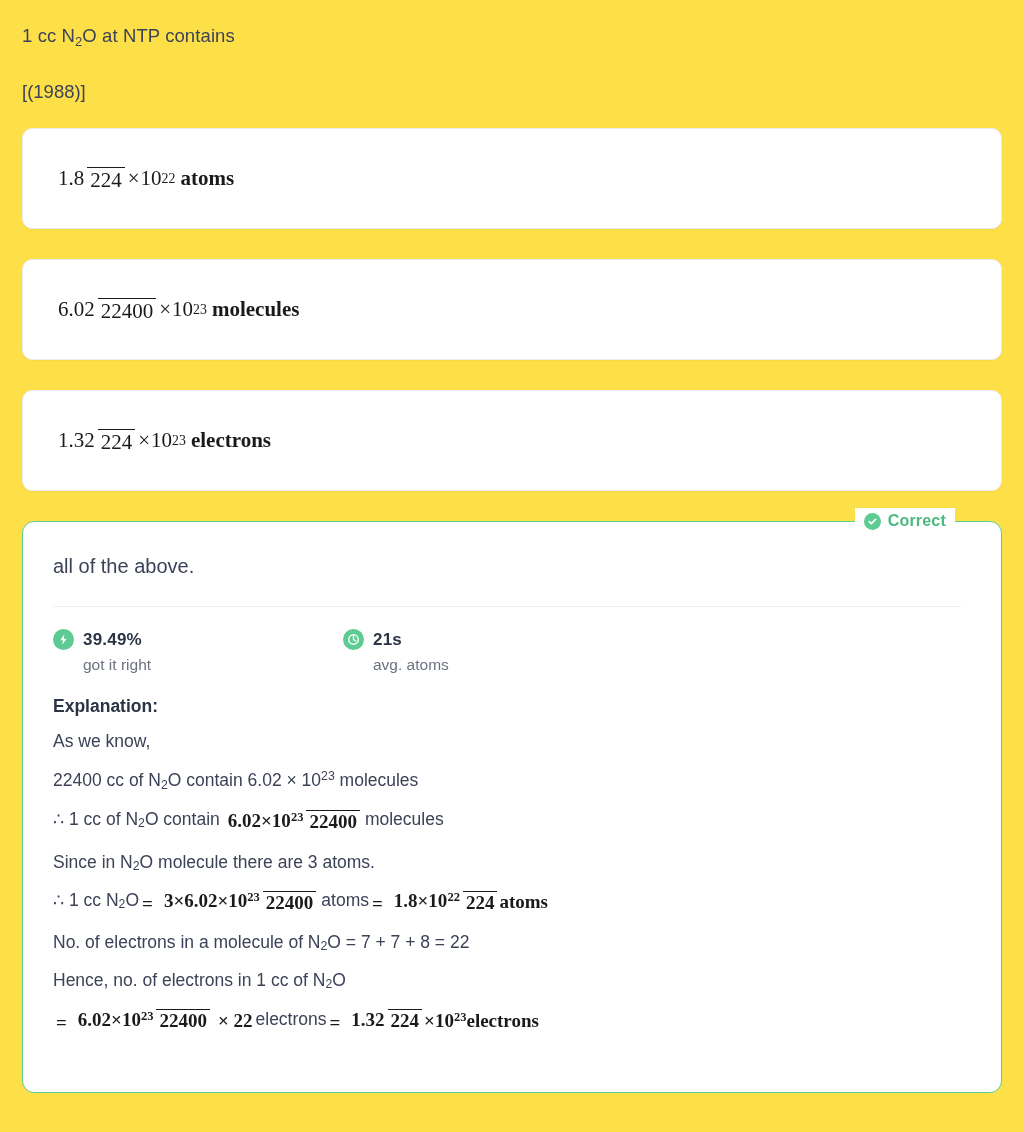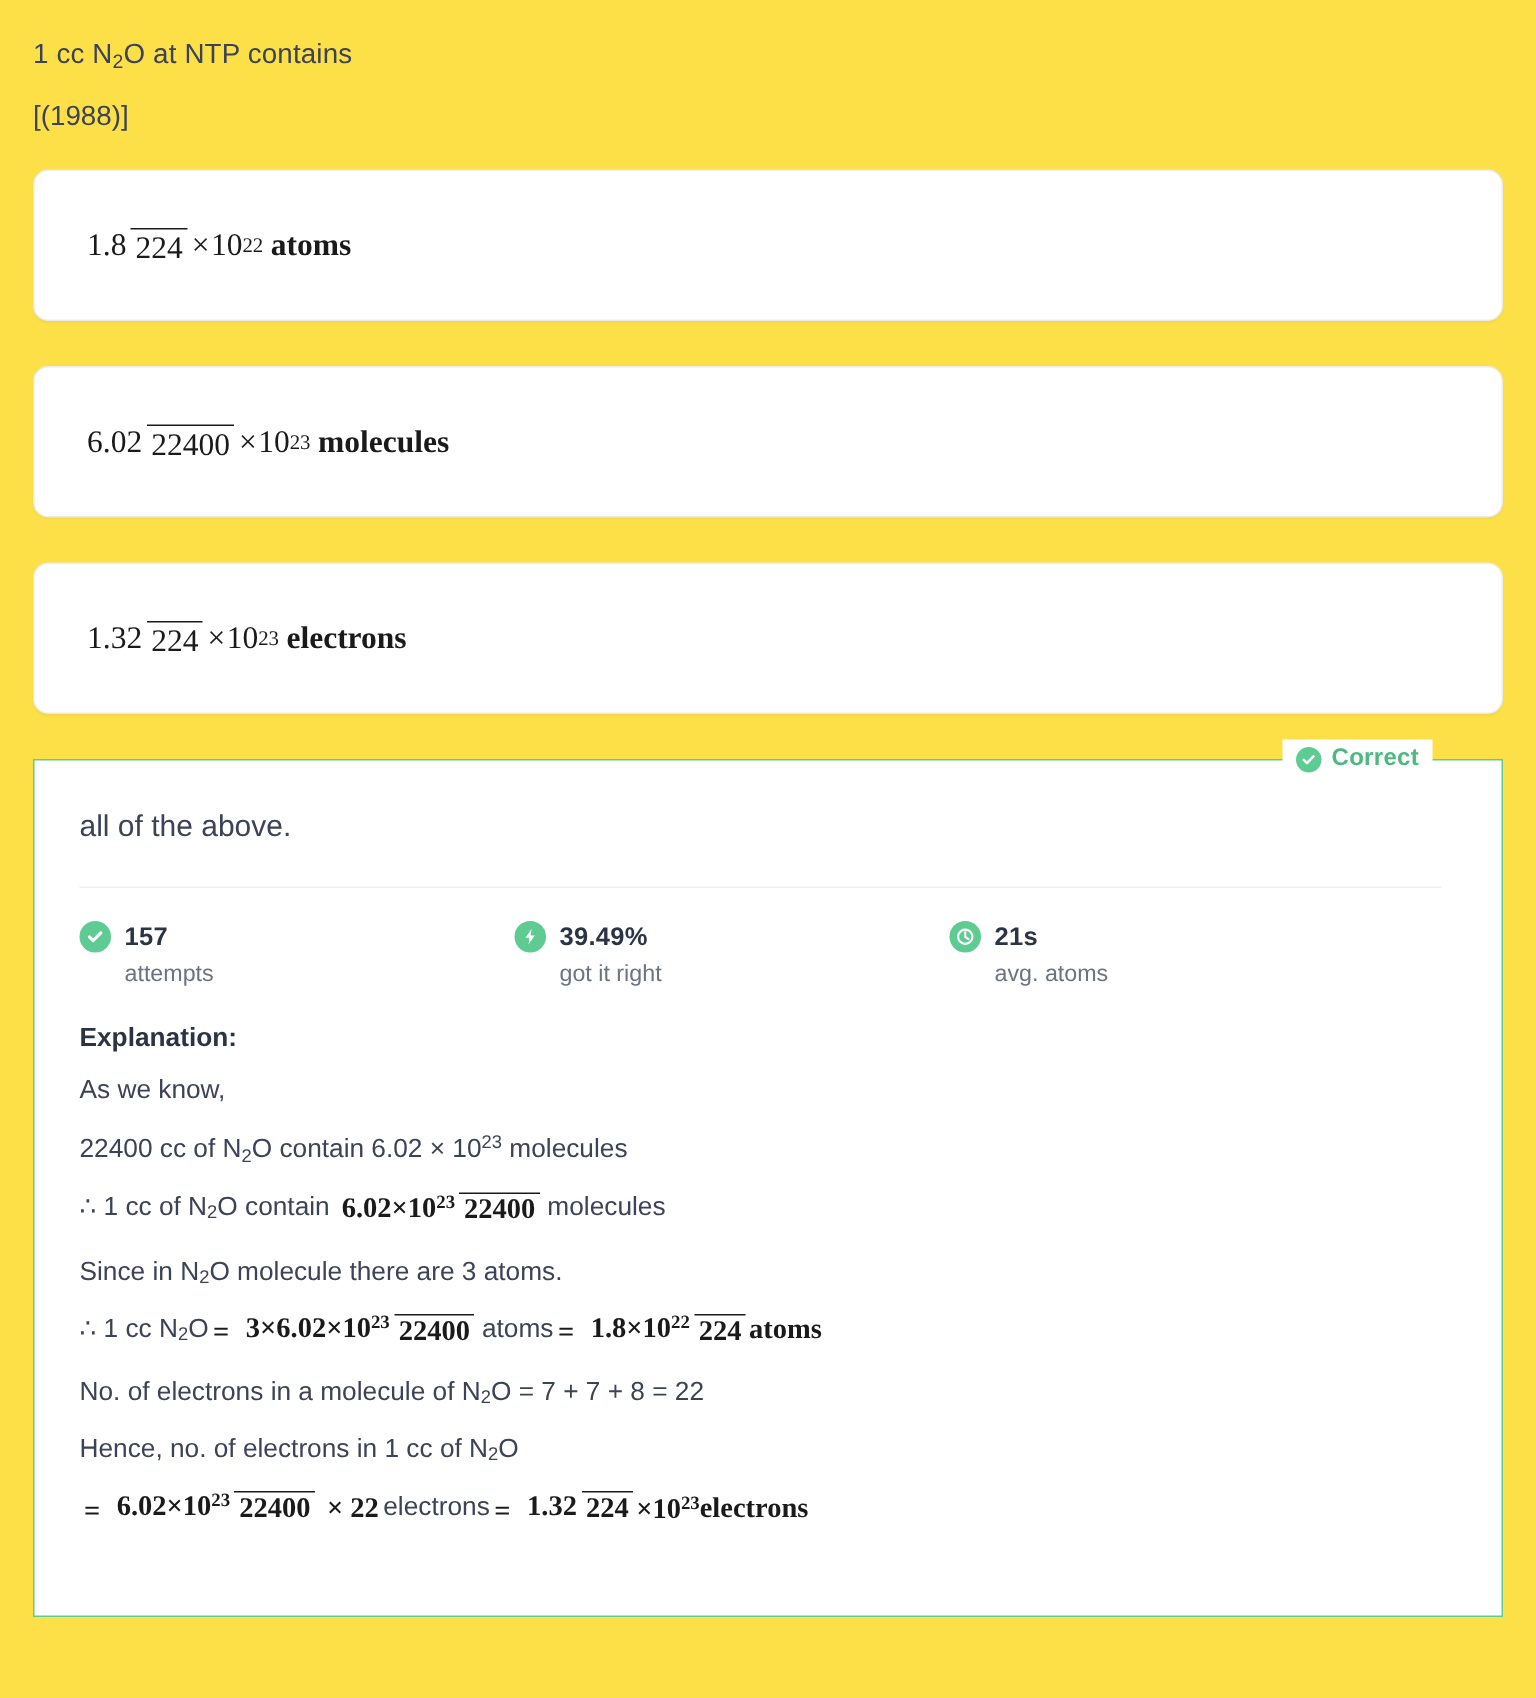--- a/index.html
+++ b/index.html
@@ -27,21 +27,21 @@
   }
   .q-line {
     font-size: 18.5px;
     line-height: 1.55;
     color: #3c4257;
     letter-spacing: .1px;
   }
   .q-ref {
     font-size: 18.5px;
     line-height: 1.55;
-    margin-top: 11px;
+    margin-top: 26px;
     color: #3c4257;
   }
   sub { font-size: .7em; vertical-align: -0.28em; }
   sup { font-size: .7em; vertical-align: 0.48em; }
 
   
   .options { margin-top: 22px; padding: 0 22px; }
   .option-card {
     background: #ffffff;
     border: 1px solid #ebebeb;
@@ -80,21 +80,21 @@
   .math .op { margin: 0 1px; }
   .math .unit { margin-left: 5px; font-weight: 700; }
   .math sup { font-size: .66em; vertical-align: .52em; }
 
   
   .answer-wrap { padding: 0 22px; margin-top: 2px; position: relative; }
   .answer-card {
     position: relative;
     background: #ffffff;
     border: 1.6px solid #5ecb92;
-    border-radius: 0;
+    border-radius: 12px;
     padding: 30px 40px 26px 30px;
     min-height: 572px;
   }
   .correct-badge {
     position: absolute;
     top: -14px;
     right: 46px;
     background: #ffffff;
     display: flex;
     align-items: center;
@@ -255,31 +255,20 @@
         </span>
         <span class="badge-text">Correct</span>
       </div>
 
       <div class="answer-text">all of the above.</div>
 
       <div class="divider"></div>
 
       <div class="stats">
 
-        <div class="stat">
-          <div class="stat-top">
-            <span class="stat-icon">
-              <svg width="13" height="13" viewBox="0 0 12 12">
-                  <path d="M2.4 6.1 L4.7 8.4 L9.4 3.6" fill="none" stroke="#ffffff" stroke-width="1.9" stroke-linecap="round" stroke-linejoin="round"></path>
-                </svg>
-            </span>
-            <span class="stat-value">157</span>
-          </div>
-          <div class="stat-label">attempts</div>
-        </div>
 
         <div class="stat">
           <div class="stat-top">
             <span class="stat-icon">
               <svg width="13" height="13" viewBox="0 0 12 12">
                   <path d="M6.8 1.2 L3.1 6.6 H5.5 L4.9 10.8 L8.8 5.3 H6.3 Z" fill="#ffffff"></path>
                 </svg>
             </span>
             <span class="stat-value">39.49%</span>
           </div>

